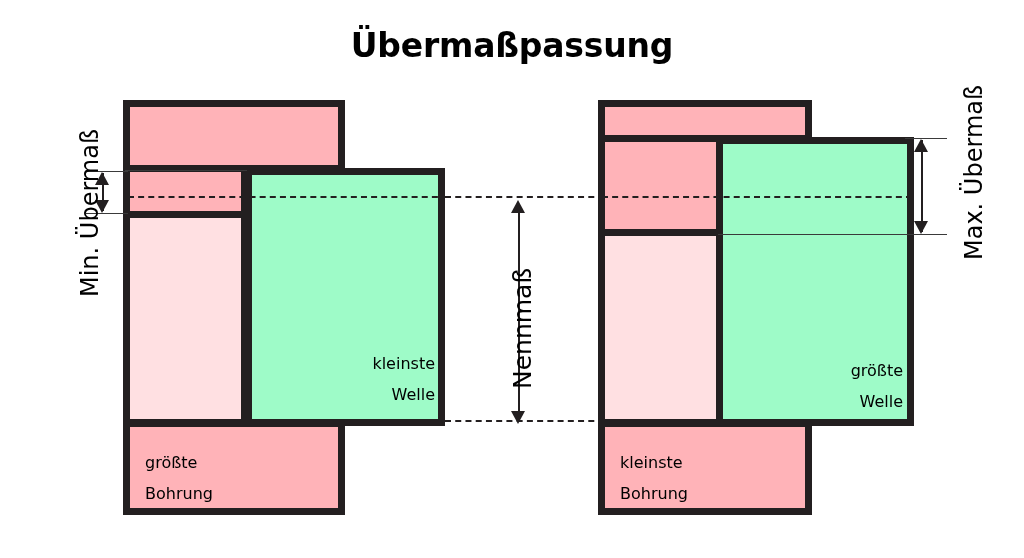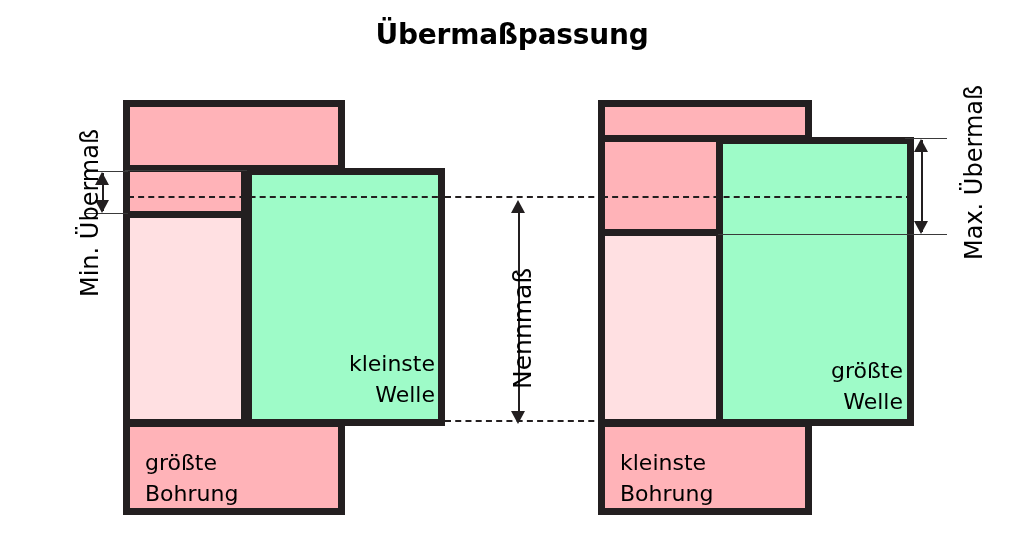--- a/index.html
+++ b/index.html
@@ -15,43 +15,43 @@
     width: 1024px;
     height: 558px;
     background: #ffffff;
     overflow: hidden;
   }
 
   
   .title {
     position: absolute;
     left: 0;
-    top: 18px;
+    top: 26px;
     width: 1024px;
     text-align: center;
-    font-size: 28px;
+    font-size: 33px;
     font-weight: 700;
     color: #000000;
     letter-spacing: -0.2px;
   }
 
   
   .box {
     position: absolute;
     box-sizing: border-box;
     border: 7px solid #231f20;
   }
   .pink       { background: #ffb3b8; }
   .pink-light { background: #ffe0e2; }
   .green      { background: #9efbc8; }
 
   
   .box-label {
     position: absolute;
-    font-size: 22px;
+    font-size: 16px;
     line-height: 31px;
     color: #000000;
     white-space: pre-line;
   }
   .label-left  { text-align: left; }
   .label-right { text-align: right; }
   .hline-thin {
     position: absolute;
     height: 0;
     border-top: 1.6px solid #3a3a3a;

